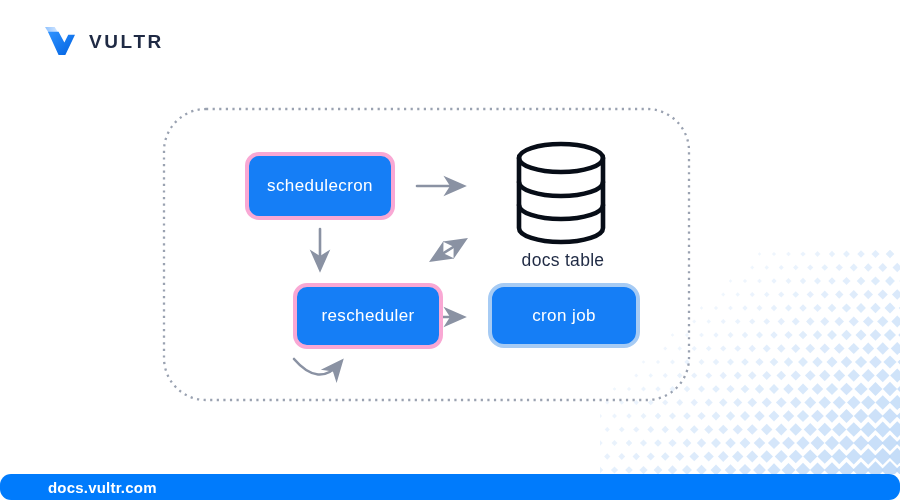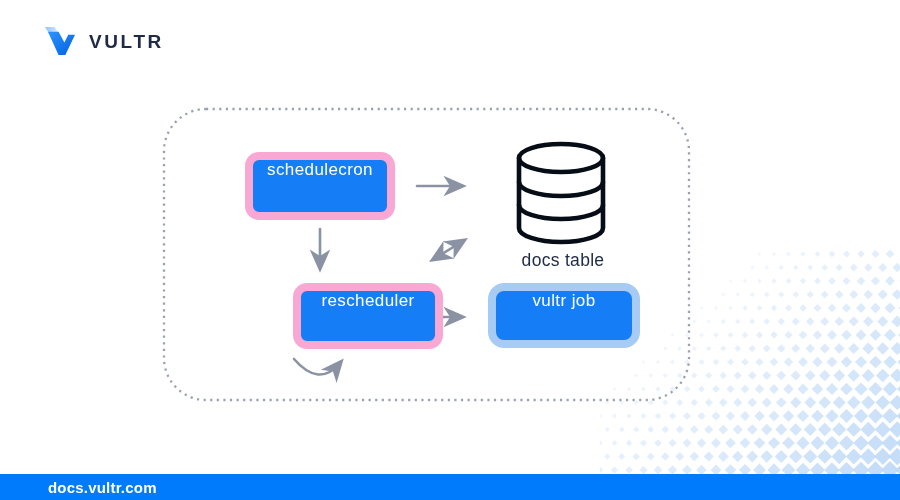--- a/index.html
+++ b/index.html
@@ -11,36 +11,36 @@
   .brand{position:absolute;left:45px;top:27px;display:flex;align-items:flex-start;gap:13px;}
   .brand .mark{width:31px;height:29px;display:block;}
   .brand .word{
     font-size:19px;font-weight:700;letter-spacing:2.6px;color:#1F2A44;
     line-height:29px;
   }
   
   .stage{position:absolute;inset:0;}
   .layer{position:absolute;left:0;top:0;}
   .node{
-    position:absolute;display:flex;align-items:flex-start;justify-content:center;
+    position:absolute;display:flex;align-items:center;justify-content:center;
     background:#157EF6;color:#ffffff;font-size:17px;letter-spacing:.4px;
-    border:8px solid #f9a8d4;border-radius:14px;box-sizing:border-box;
+    border:4px solid #f9a8d4;border-radius:14px;box-sizing:border-box;
   }
   .node.light{border-color:#A6CBF4;border-radius:16px;}
   .node-schedulecron{left:245px;top:152px;width:150px;height:68px;}
   .node-rescheduler{left:245px;top:283px;width:150px;height:66px;margin-left:48px;}
   .node-cronjob{left:488px;top:283px;width:152px;height:65px;}
   .db-label{
     position:absolute;left:491px;top:250px;width:144px;text-align:center;
     color:#1F2A44;font-size:17.5px;letter-spacing:.3px;
   }
   
   .footer-bar{
     position:absolute;left:0;right:0;bottom:0;height:26px;background:#007BFC;
-    display:flex;align-items:center;
+    display:flex;align-items:center;border-radius:11px;
   }
   .footer-bar .url{
     margin-left:48px;color:#ffffff;font-size:15px;font-weight:700;letter-spacing:.2px;
   }
   
   .pattern{position:absolute;right:0;bottom:26px;}
 </style>
 </head>
 <body>
 
@@ -89,21 +89,21 @@
     </g>
   </svg>
 
   <div class="node node-schedulecron">
     <span>schedulecron</span>
   </div>
   <div class="node node-rescheduler">
     <span>rescheduler</span>
   </div>
   <div class="node light node-cronjob">
-    <span>vultr job</span>
+    <span>cron job</span>
   </div>
   <div class="db-label">docs table</div>
 </div>
 
 <svg class="pattern" width="300" height="224" viewBox="0 0 300 224">
     <rect x="158.24660714285713" y="2.746607142857143" width="2.506785714285714" height="2.506785714285714" transform="rotate(45 159.5 4)" fill="#BBD7F7" opacity="0.22"></rect>
     <rect x="172.54723214285715" y="2.5472321428571423" width="2.905535714285715" height="2.905535714285715" transform="rotate(45 174 4)" fill="#BBD7F7" opacity="0.25"></rect>
     <rect x="186.84785714285715" y="2.347857142857143" width="3.3042857142857143" height="3.3042857142857143" transform="rotate(45 188.5 4)" fill="#BBD7F7" opacity="0.27"></rect>
     <rect x="201.14848214285715" y="2.148482142857142" width="3.7030357142857158" height="3.7030357142857158" transform="rotate(45 203 4)" fill="#BBD7F7" opacity="0.30"></rect>
     <rect x="215.44910714285714" y="1.9491071428571427" width="4.101785714285715" height="4.101785714285715" transform="rotate(45 217.5 4)" fill="#BBD7F7" opacity="0.32"></rect>

